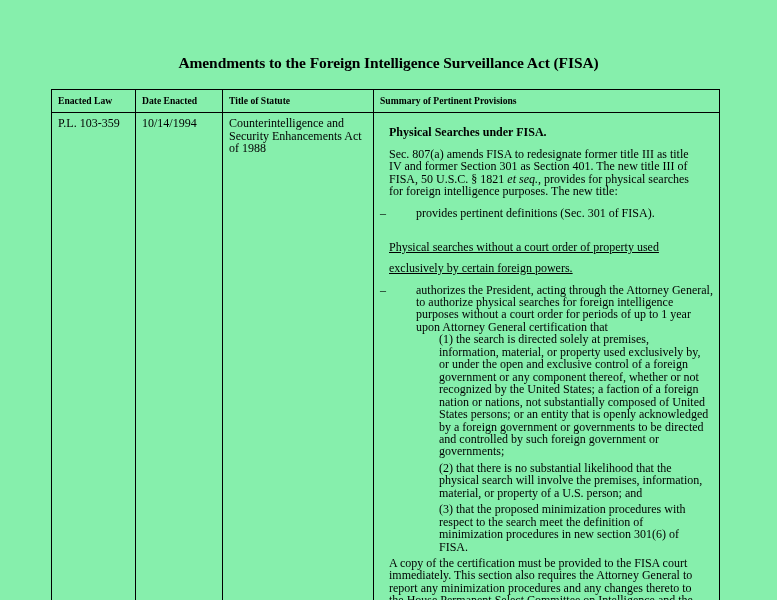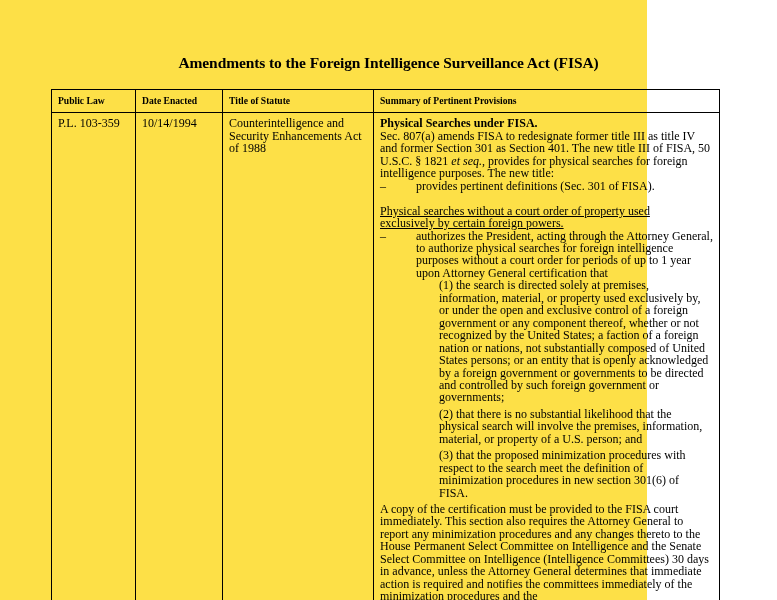--- a/index.html
+++ b/index.html
@@ -11,23 +11,23 @@
     width: 777px;
     height: 600px;
     position: relative;
     font-family: "Liberation Serif", "DejaVu Serif", serif;
     color: #000000;
     overflow: hidden;
   }
   .page {
     position: absolute;
     left: 0; top: 0;
-    width: 647px;
+    width: 777px;
     height: 600px;
-    background: #fde047;
+    background: #86efac;
   }
   .doc-title {
     position: absolute;
     left: 0;
     top: 54px;
     width: 777px;
     text-align: center;
     font-size: 15.5px;
     font-weight: bold;
     letter-spacing: -0.1px;
@@ -58,21 +58,21 @@
     padding-bottom: 5px;
   }
   col.c-law    { width: 84px; }
   col.c-date   { width: 87px; }
   col.c-title  { width: 151px; }
   col.c-summ   { width: 346px; }
 
   .cell-body { }
 
   .para {
-    margin: 0;
+    margin: 9px;
   }
   .para + .para { margin-top: 0; }
 
   .hd-bold {
     font-weight: bold;
   }
   .hd-bold-ul {
     font-weight: normal;
     text-decoration: underline;
   }
@@ -105,21 +105,21 @@
 
   <table class="fisa-table">
     <colgroup>
       <col class="c-law">
       <col class="c-date">
       <col class="c-title">
       <col class="c-summ">
     </colgroup>
     <thead>
       <tr>
-        <th>Public Law</th>
+        <th>Enacted Law</th>
         <th>Date Enacted</th>
         <th>Title of Statute</th>
         <th>Summary of Pertinent Provisions</th>
       </tr>
     </thead>
     <tbody>
       <tr>
         <td>P.L. 103-359</td>
         <td>10/14/1994</td>
         <td>Counterintelligence and Security Enhancements Act of 1988</td>

